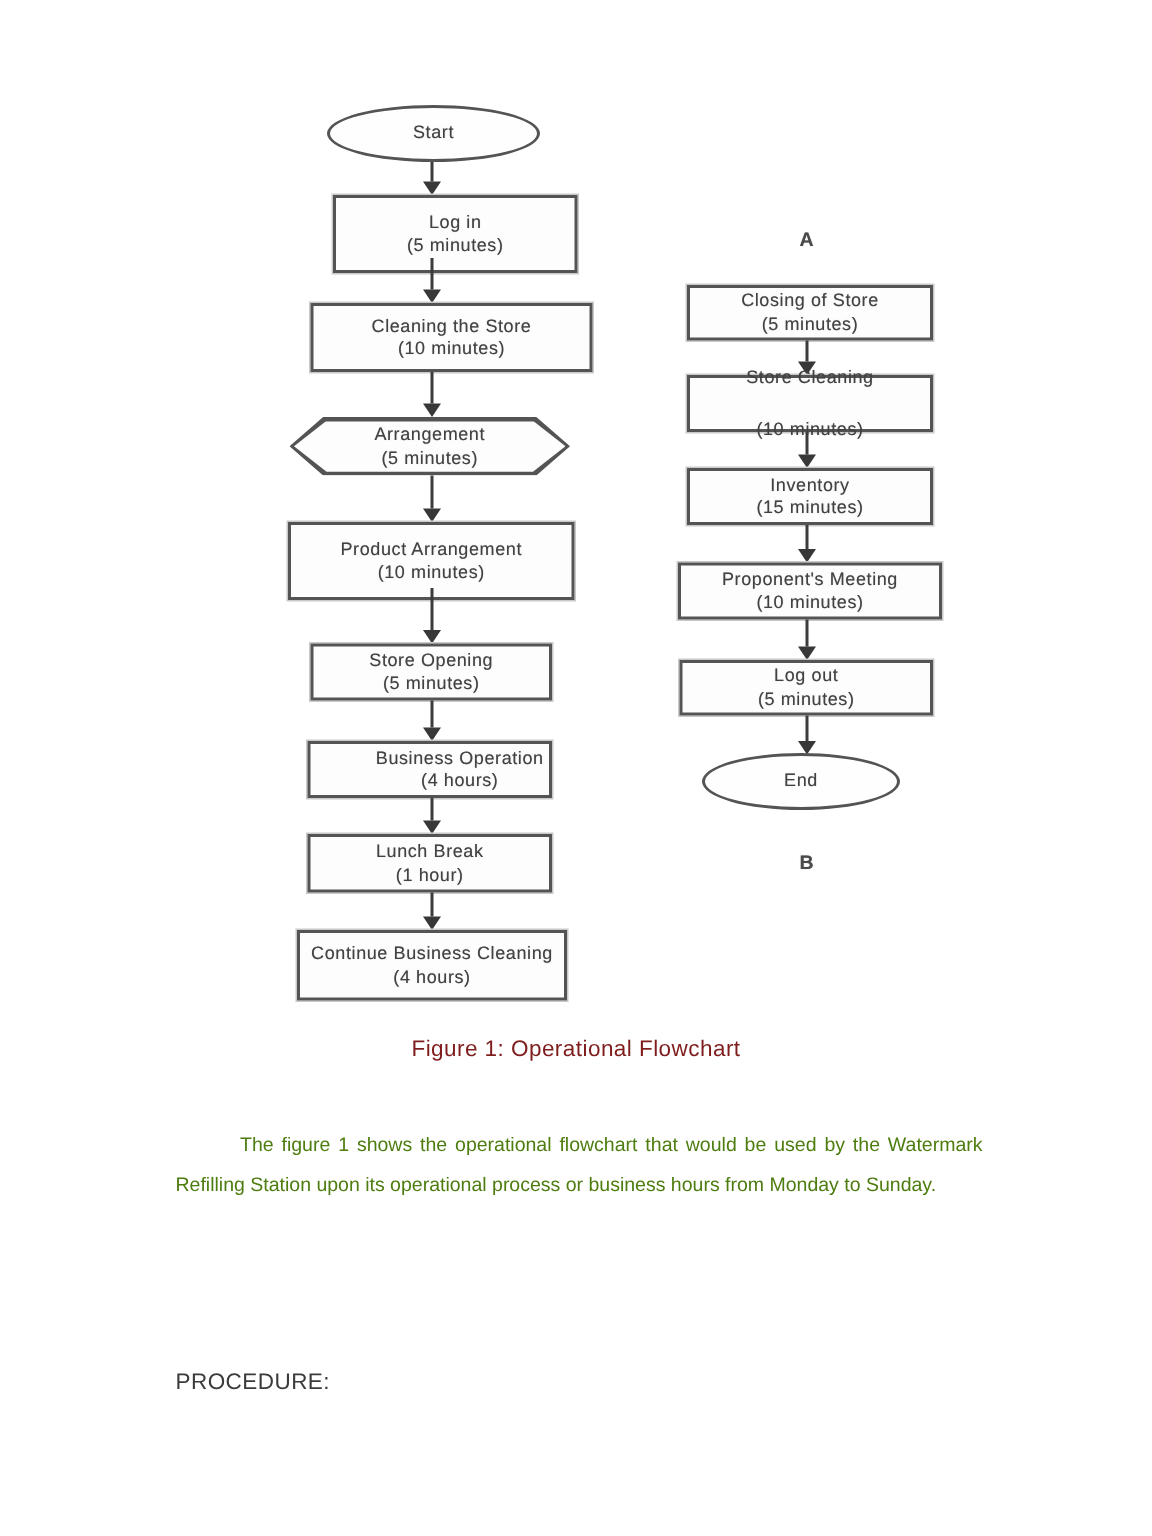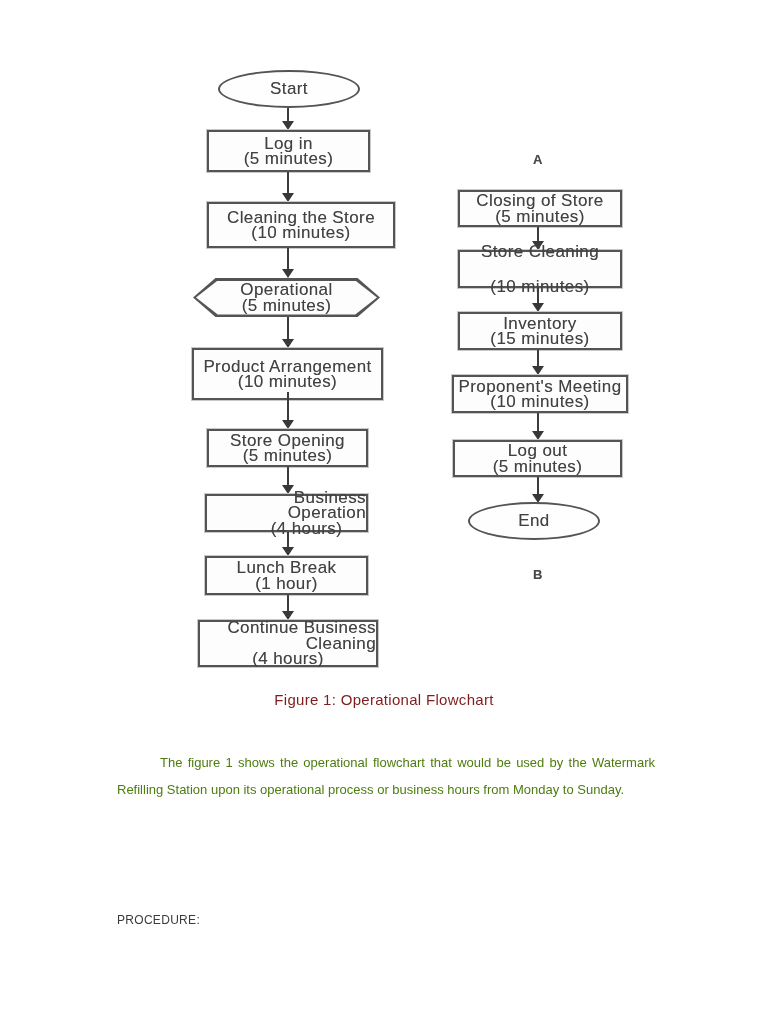--- a/index.html
+++ b/index.html
@@ -15,22 +15,22 @@
   
   .flowchart { position: absolute; left: 0; top: 0; width: 768px; height: 690px;
                filter: blur(0.3px); }
 
   .node {
     position: absolute;
     display: flex;
     flex-direction: column;
     align-items: center;
     justify-content: center;
-    text-align: right;
-    font-size: 17px;
+    text-align: left;
+    font-size: 12px;
     line-height: 15.5px;
     letter-spacing: 0.4px;
     color: #424242;
     text-shadow: 0 0 0.6px rgba(60,60,60,0.45);
     box-sizing: border-box;
   }
   .rect {
     background: #fdfdfd;
     border: 2px solid #545454;
     box-shadow: 0 0 0 1px #c9c9c9;
@@ -60,21 +60,21 @@
     text-align: center;
     font-size: 13px;
     font-weight: bold;
     letter-spacing: 0.5px;
     color: #4a4a4a;
     text-shadow: 0 0 0.6px rgba(60,60,60,0.5);
   }
 
   
   .n-start   { left: 218px; top: 70px;  width: 142px; height: 38px; }
-  .n-login   { left: 207px; top: 130px; width: 163px; height: 42px; }
+  .n-login   { left: 222px; top: 130px; width: 163px; height: 52px; }
   .n-clean   { left: 207px; top: 202px; width: 188px; height: 46px; }
   .n-prep    { left: 193px; top: 278px; width: 187px; height: 39px; }
   .n-prod    { left: 192px; top: 348px; width: 191px; height: 52px; }
   .n-open    { left: 207px; top: 429px; width: 161px; height: 38px; }
   .n-biz     { left: 205px; top: 494px; width: 163px; height: 38px; padding-left: 40px; }
   .n-lunch   { left: 205px; top: 556px; width: 163px; height: 39px; }
   .n-cont    { left: 198px; top: 620px; width: 180px; height: 47px; }
 
   
   .n-a       { left: 523px; top: 152px; }
@@ -136,21 +136,21 @@
     width: 538px;
     font-size: 13px;
     line-height: 27px;
     text-align: justify;
     text-indent: 43px;
     color: #4d7c0f;
   }
   .procedure {
     position: absolute;
     left: 117px; top: 913px;
-    font-size: 12px;
+    font-size: 15px;
     color: #3b3b3b;
     letter-spacing: 0.3px;
   }
 </style>
 </head>
 <body>
 
 <div class="page">
 
   <div class="flowchart">
@@ -169,21 +169,21 @@
     <div class="node rect n-clean">
       <span>Cleaning the Store</span>
       <span>(10 minutes)</span>
     </div>
     <div class="arrow ar-l ar-3"></div>
 
     <div class="node hex n-prep">
       <div class="hex-outer"></div>
       <div class="hex-inner"></div>
       <div class="node-text">
-        <span>Operational</span>
+        <span>Arrangement</span>
         <span>(5 minutes)</span>
       </div>
     </div>
     <div class="arrow ar-l ar-4"></div>
 
     <div class="node rect n-prod">
       <span>Product Arrangement</span>
       <span>(10 minutes)</span>
     </div>
     <div class="arrow ar-l ar-5"></div>

